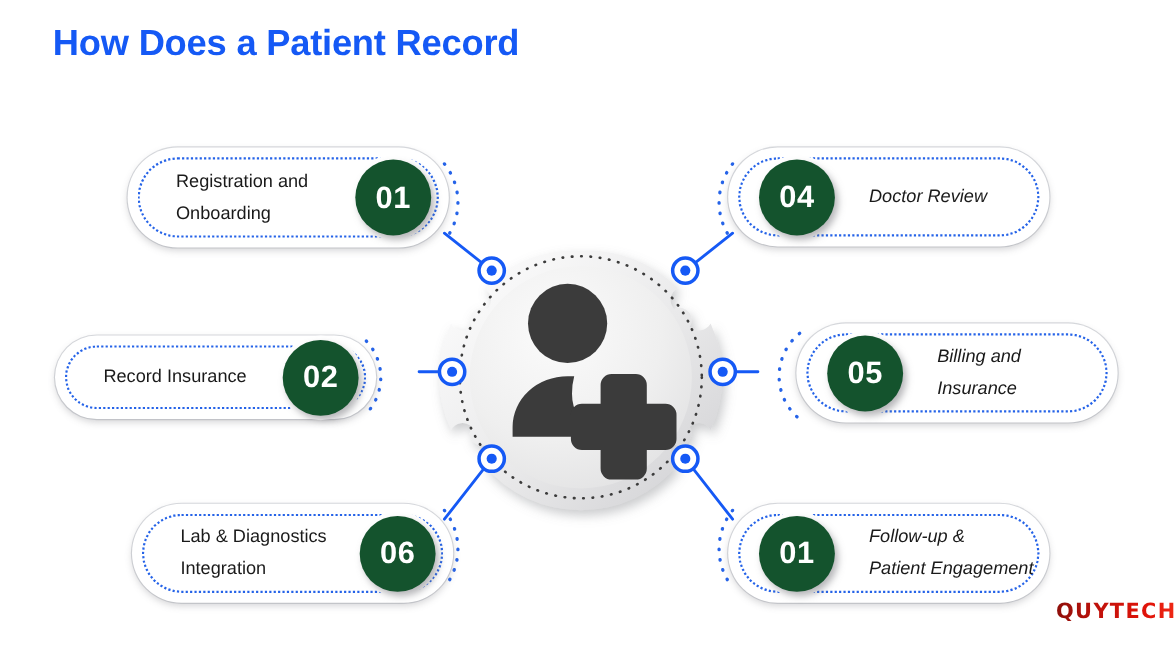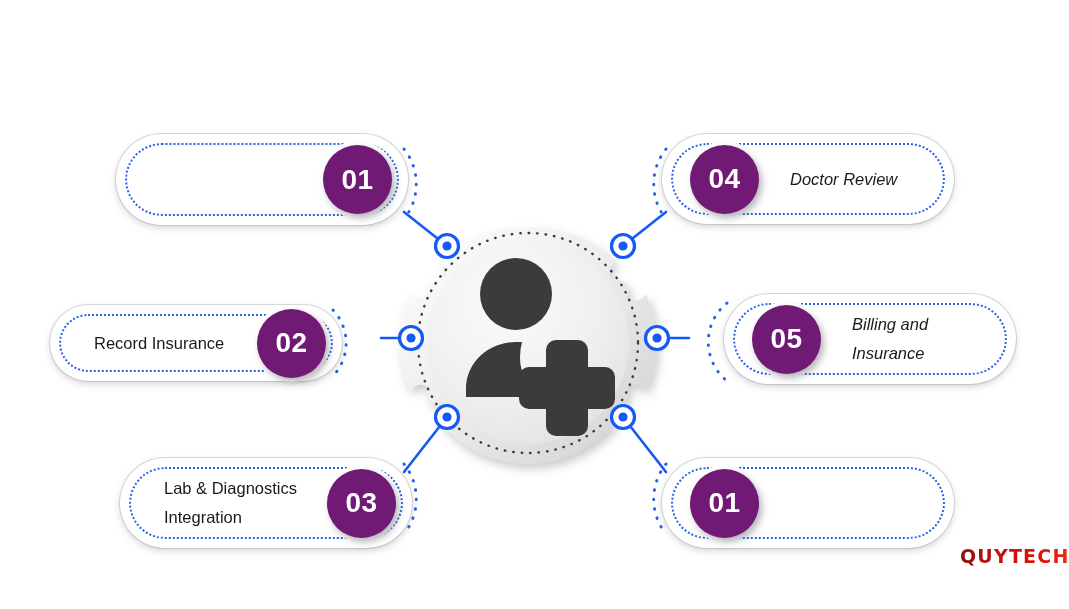--- a/index.html
+++ b/index.html
@@ -45,21 +45,21 @@
     white-space:pre-line;
   }
   .card.left .ctext{left:44px;text-align:left;}
   .card.right .ctext{left:128px;text-align:left;font-style:italic;}
 
   
   .numc{
     position:absolute;top:50%;
     width:69px;height:69px;margin-top:-34.5px;
     border-radius:50%;
-    background:#701a75;
+    background:#14532d;
     box-shadow:3px 4px 7px rgba(110,110,115,0.50),
                0 0 0 4px #ffffff;
     color:#ffffff;
     font-size:28px;font-weight:700;letter-spacing:0.5px;
     display:flex;align-items:center;justify-content:center;
   }
   .card.left .numc{right:16px;}
   .card.right .numc{left:28px;}
 
   
@@ -73,20 +73,21 @@
     white-space:nowrap;
     margin-left:32px;
   }
 </style>
 </head>
 <body>
 
 <div id="stage">
 
   <div id="title">
+    <span class="l">How Does a Patient Record</span>
   </div>
 
   <svg id="wires" viewBox="0 0 1069 609" xmlns="http://www.w3.org/2000/svg">
     <defs>
       <filter id="softShadow" x="-40%" y="-40%" width="180%" height="180%">
         <feDropShadow dx="3" dy="5" stdDeviation="5" flood-color="#8b8d92" flood-opacity="0.45"></feDropShadow>
       </filter>
       <radialGradient id="hubGrad" cx="38%" cy="30%" r="78%">
         <stop offset="0%" stop-color="#fbfbfb"></stop>
         <stop offset="62%" stop-color="#efefef"></stop>
@@ -186,49 +187,53 @@
       </g>
       <g>
         <circle cx="623" cy="417" r="11.5" fill="#ffffff" stroke="#1559f5" stroke-width="3.2"></circle>
         <circle cx="623" cy="417" r="4.6" fill="#1559f5"></circle>
       </g>
     </g>
   </svg>
 
   <div class="card left" style="left:116px;top:134px;width:292px;height:91px;">
     <div class="dotted"></div>
+    <div class="ctext">Registration and
+Onboarding</div>
     <div class="numc">01</div>
   </div>
 
   <div class="card left" style="left:50px;top:305px;width:292px;height:76px;">
     <div class="dotted"></div>
     <div class="ctext">Record Insurance</div>
     <div class="numc">02</div>
   </div>
 
   <div class="card left" style="left:120px;top:458px;width:292px;height:90px;">
     <div class="dotted"></div>
     <div class="ctext">Lab &amp; Diagnostics
 Integration</div>
-    <div class="numc">03</div>
+    <div class="numc">06</div>
   </div>
 
   <div class="card right" style="left:662px;top:134px;width:292px;height:90px;">
     <div class="dotted"></div>
     <div class="ctext">Doctor Review</div>
     <div class="numc">04</div>
   </div>
 
   <div class="card right" style="left:724px;top:294px;width:292px;height:90px;">
     <div class="dotted"></div>
     <div class="ctext">Billing and
 Insurance</div>
     <div class="numc">05</div>
   </div>
 
   <div class="card right" style="left:662px;top:458px;width:292px;height:90px;">
     <div class="dotted"></div>
+    <div class="ctext">Follow-up &amp;
+Patient Engagement</div>
     <div class="numc">01</div>
   </div>
 
   <div id="logo">QUYTECH</div>
 
 </div>
 
 </body></html>

